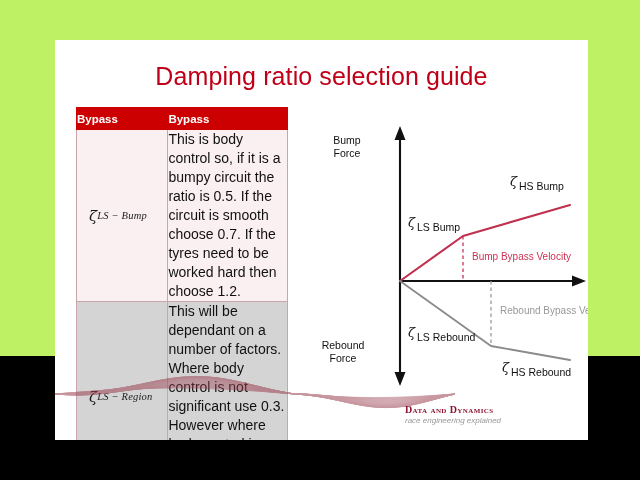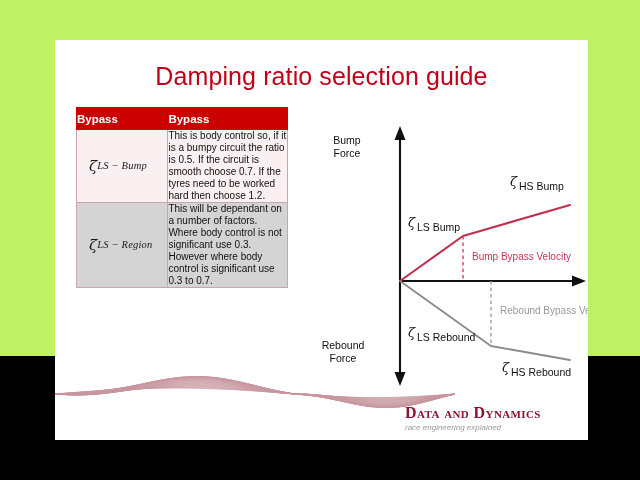--- a/index.html
+++ b/index.html
@@ -75,22 +75,22 @@
   .th-sep { border-left: 1px solid #ffffff !important; }
 
   .col-region { width: 91px; }
   .col-value  { width: 119px; }
 
   .region-cell {
     text-align: left;
     padding: 4px 2px 4px 5px;
   }
   .value-cell {
-    font-size: 10px;
-    line-height: 12px;
+    font-size: 14px;
+    line-height: 19px;
     color: #111111;
     padding: 4px 4px 4px 5px;
     text-align: left;
     font-family: "Liberation Sans", sans-serif;
   }
 
   .row-a td { background: #FBF0F1; }
   .row-b td { background: #D4D4D4; }
   .row-c td { background: #FFFFFF; }
 
@@ -105,21 +105,21 @@
     font-size: 15px;
     font-style: italic;
     vertical-align: -2px;
   }
   .zeta-sub {
     font-family: "Liberation Serif", serif;
     font-style: italic;
     font-size: 10.5px;
     letter-spacing: 0.2px;
   }
-  .zeta-line { margin: 2px 12px; }
+  .zeta-line { margin: 2px 0; padding-left: 12px; }
 
   
   #chart {
     position: absolute;
     left: 233px;
     top: 60px;
     width: 300px;
     height: 290px;
   }
   #chart svg { display: block; }
@@ -134,21 +134,21 @@
   }
   #brand {
     position: absolute;
     left: 350px;
     top: 364px;
     width: 180px;
     text-align: left;
   }
   #brand-name {
     color: #8C1230;
-    font-size: 16px;
+    font-size: 10px;
     font-weight: bold;
     font-variant: small-caps;
     font-family: "Liberation Serif", serif;
     letter-spacing: 0.4px;
     white-space: nowrap;
   }
   #brand-tagline {
     color: #999999;
     font-size: 8px;
     font-style: italic;

